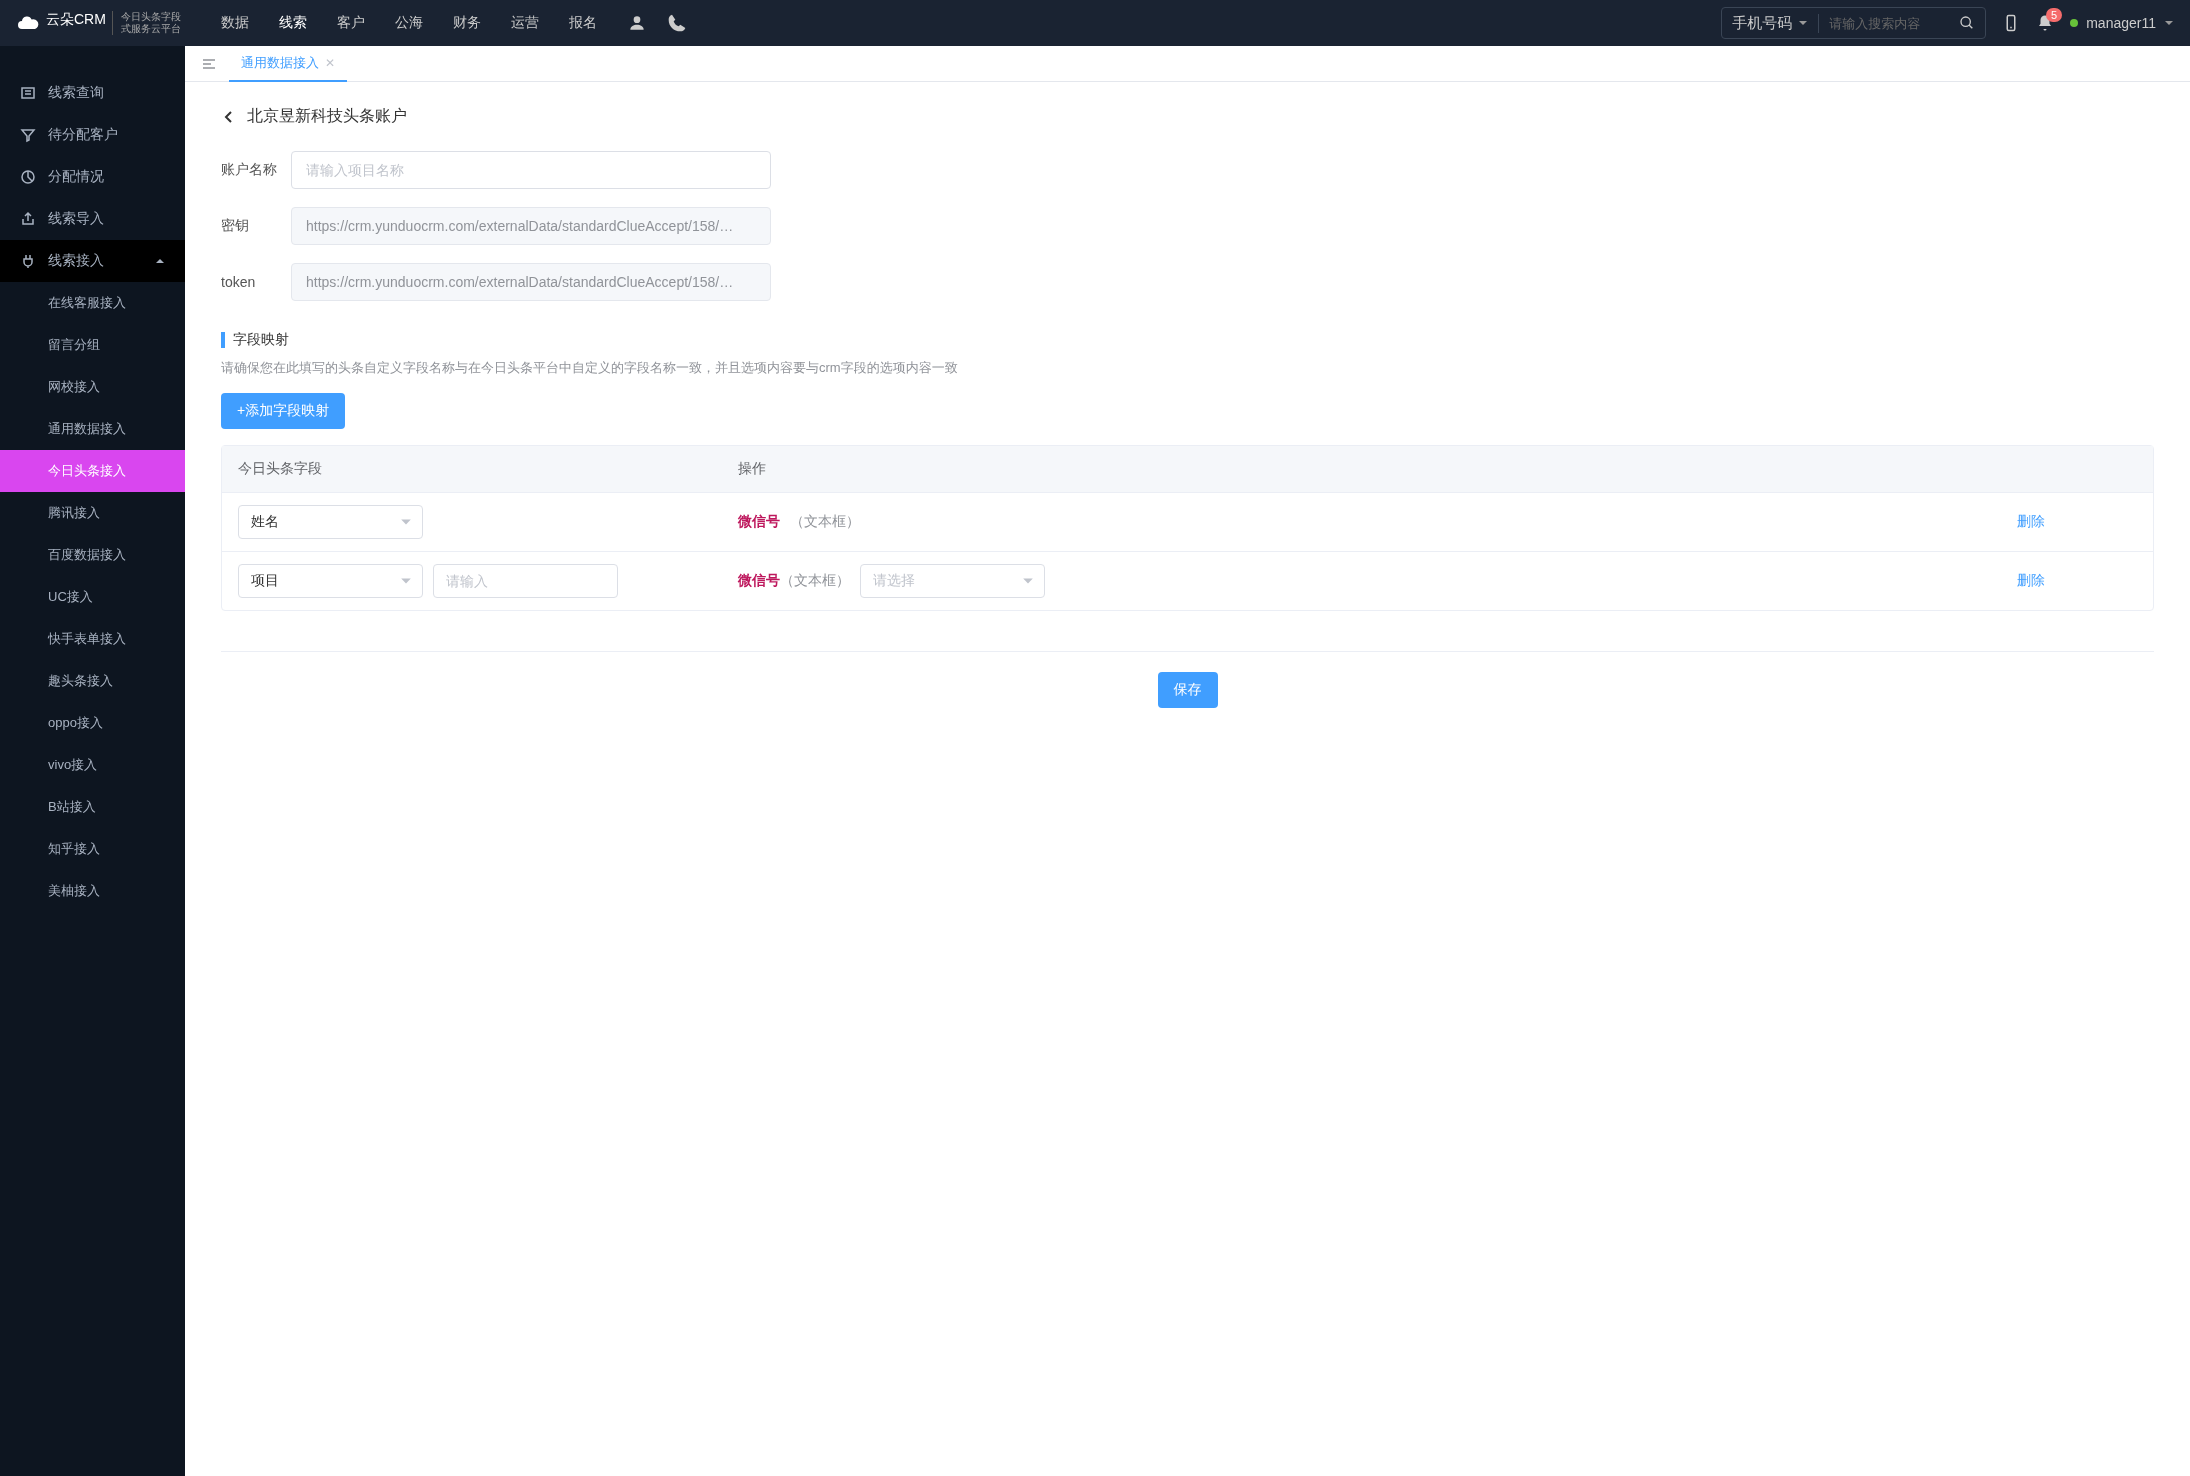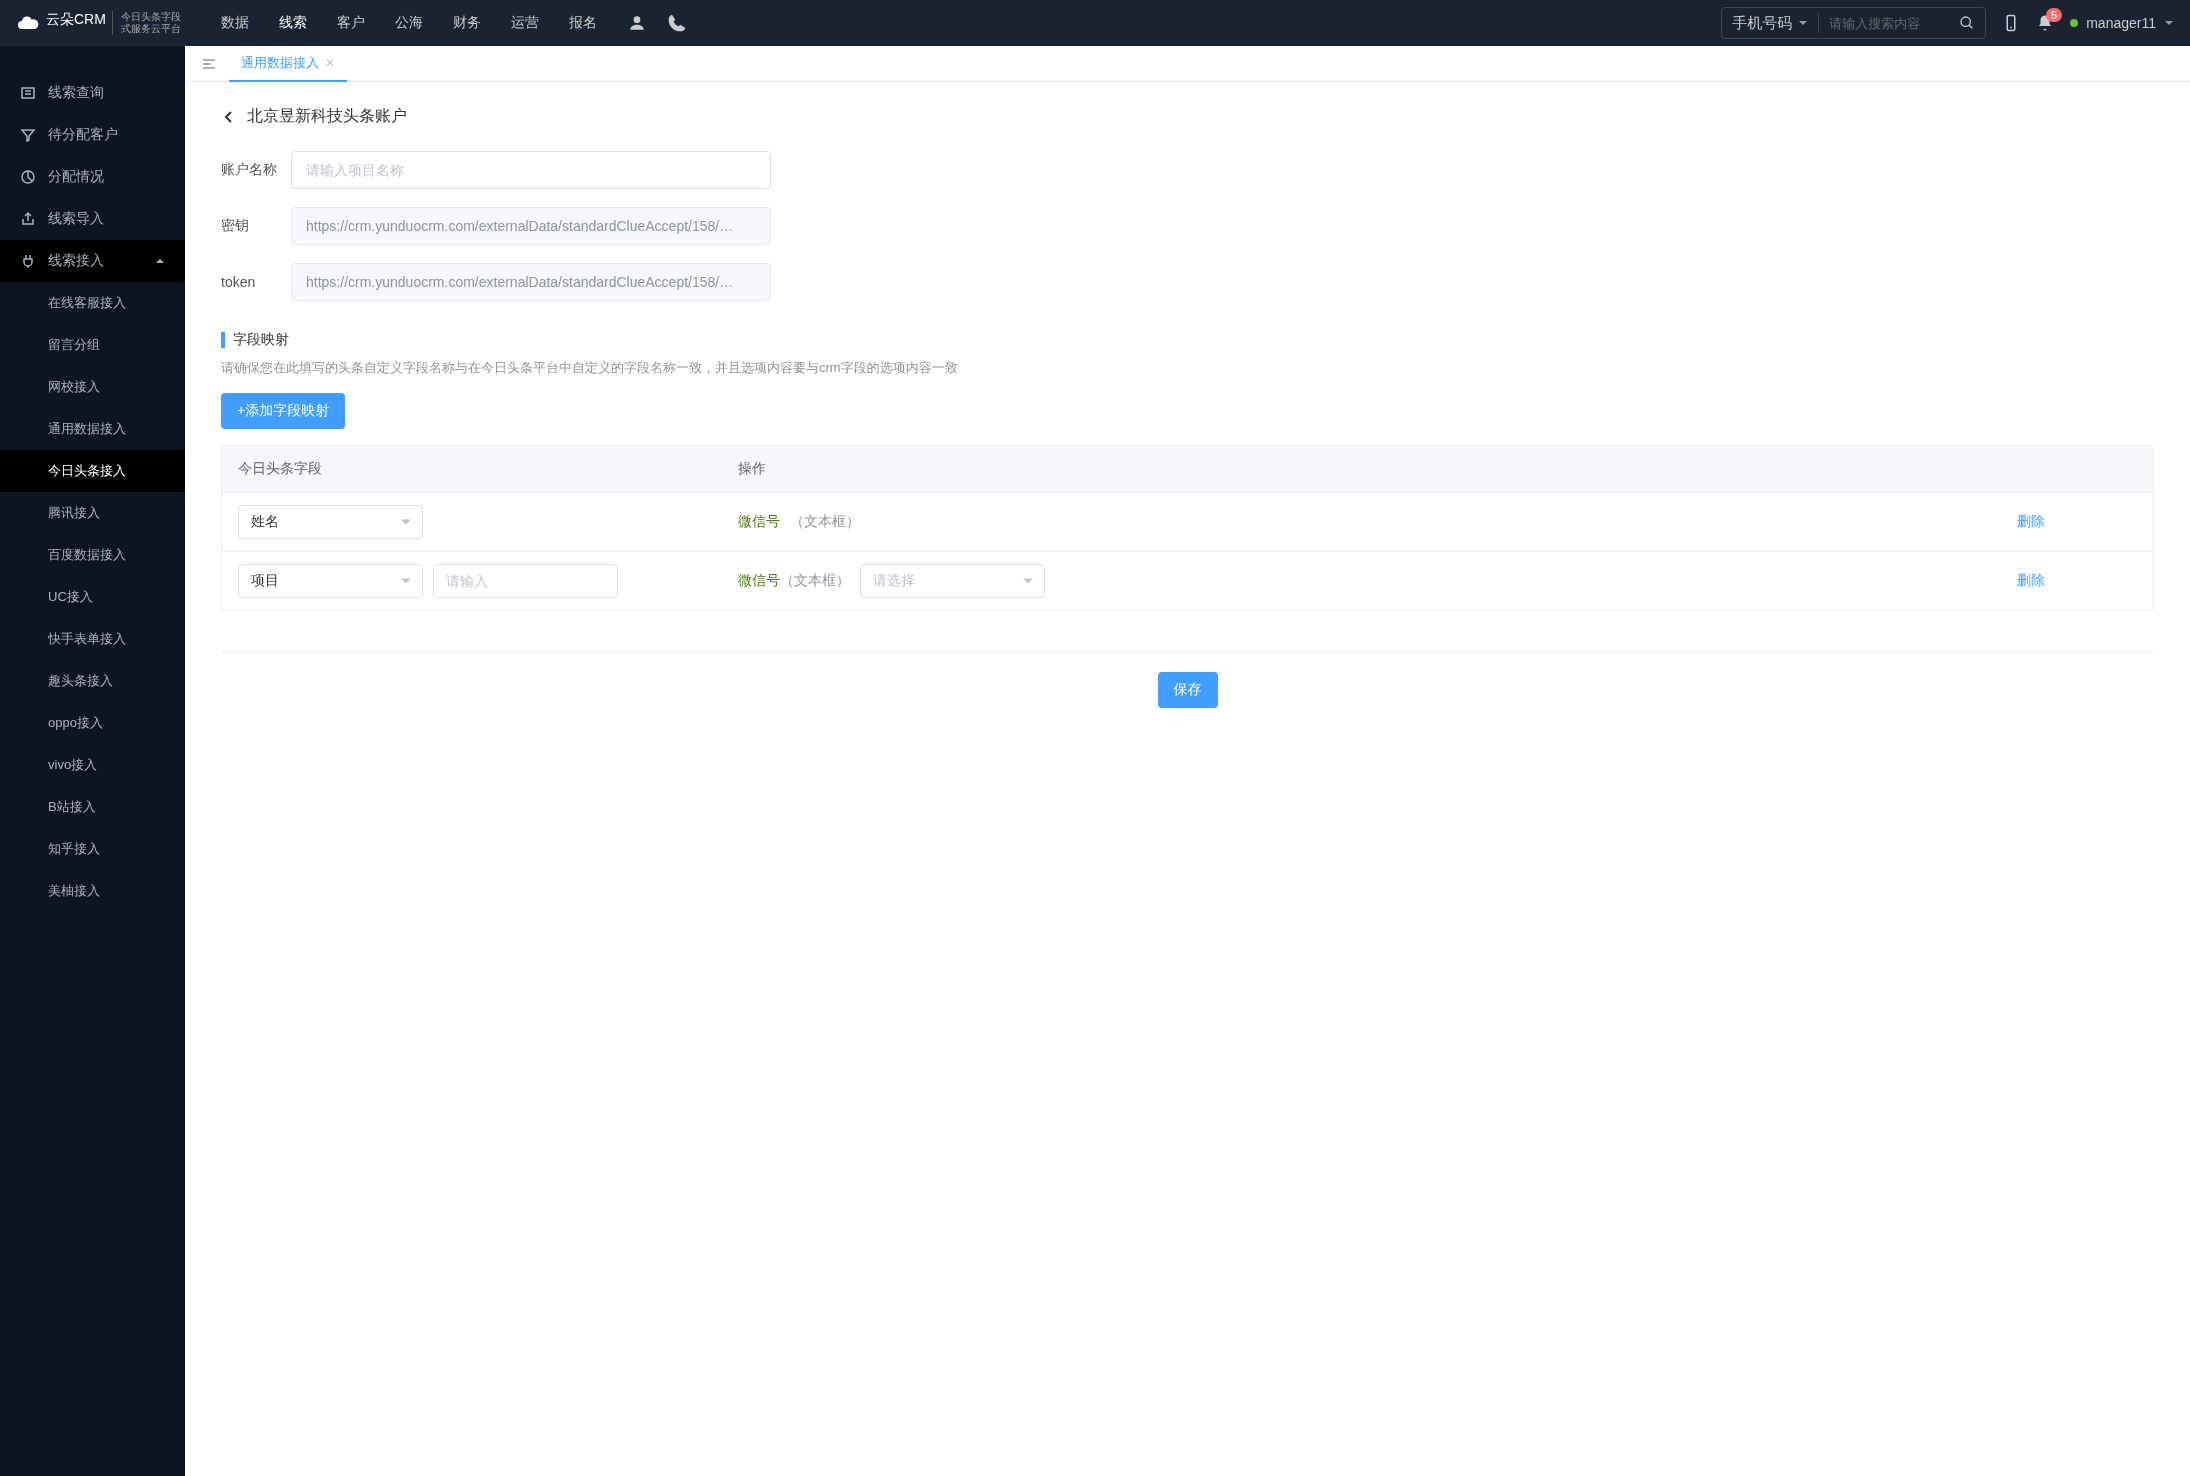--- a/index.html
+++ b/index.html
@@ -24,21 +24,21 @@
 .badge { position: absolute; top: -6px; right: -8px; background: #f56c6c; color: #fff; border-radius: 8px; font-size: 11px; padding: 0 5px; line-height: 14px; min-width: 14px; text-align: center; }
 .user { display: flex; align-items: center; gap: 8px; color: #ccc; cursor: pointer; }
 .user-dot { width: 8px; height: 8px; background: #67c23a; border-radius: 50%; }
 
 
 .layout { display: flex; min-height: calc(100vh - 46px); }
 .sidebar { width: 185px; background: #0d1520; color: #ccc; padding-top: 26px; }
 .side-item { display: flex; align-items: center; gap: 12px; padding: 12px 20px; cursor: pointer; color: #a8b2c1; }
 .side-item.expanded { background: #000; }
 .side-sub { padding: 12px 20px 12px 48px; cursor: pointer; color: #a8b2c1; font-size: 13px; }
-.side-sub.active { background: #000000; color: #fff; }
+.side-sub.active { background: #d946ef; color: #fff; }
 .side-icon { width: 16px; height: 16px; flex-shrink: 0; }
 .chev { margin-left: auto; }
 
 
 .main { flex: 1; display: flex; flex-direction: column; background: #fff; }
 .tabs { height: 36px; border-bottom: 1px solid #e4e7ed; display: flex; align-items: center; padding: 0 12px; gap: 8px; background: #fff; }
 .tab-collapse { cursor: pointer; color: #909399; padding: 0 4px; }
 .tab { padding: 0 12px; height: 36px; display: flex; align-items: center; gap: 6px; font-size: 13px; color: #409eff; border-bottom: 2px solid #409eff; }
 .tab-close { cursor: pointer; color: #c0c4cc; font-size: 12px; }
 
@@ -68,21 +68,21 @@
 .trow { display: flex; align-items: center; padding: 12px 16px; border-top: 1px solid #ebeef5; }
 .tcell1 { flex: 0 0 500px; display: flex; gap: 10px; }
 .tcell2 { flex: 1; display: flex; align-items: center; gap: 10px; }
 .tcell3 { flex: 0 0 120px; }
 .select { height: 34px; border: 1px solid #dcdfe6; border-radius: 4px; padding: 0 30px 0 12px; background: #fff; position: relative; display: flex; align-items: center; cursor: pointer; font-size: 14px; }
 .select-185 { width: 185px; }
 .select-caret { position: absolute; right: 10px; color: #c0c4cc; }
 .select-placeholder { color: #c0c4cc; }
 .tinput { height: 34px; width: 185px; border: 1px solid #dcdfe6; border-radius: 4px; padding: 0 12px; outline: none; font-size: 14px; }
 .tinput::placeholder { color: #c0c4cc; }
-.crm-label { color: #4d7c0f; }
+.crm-label { color: #be185d; font-weight: bold; }
 .crm-type { color: #909399; }
 .link { color: #409eff; cursor: pointer; }
 
 .footer { padding: 20px 0; text-align: center; border-top: 1px solid #ebeef5; margin-top: 40px; }
 
 svg { display: block; }
 </style>
 </head>
 <body>
 

